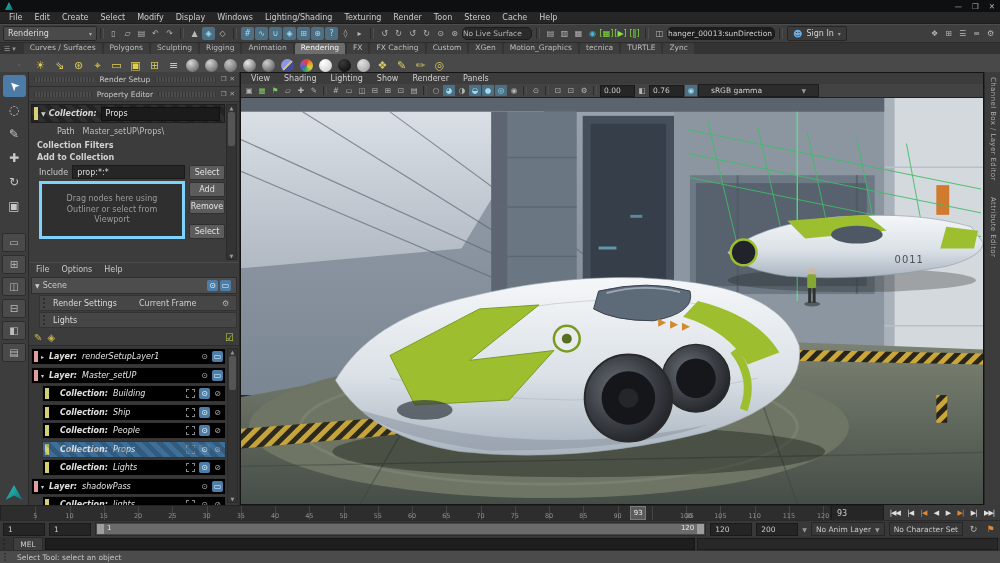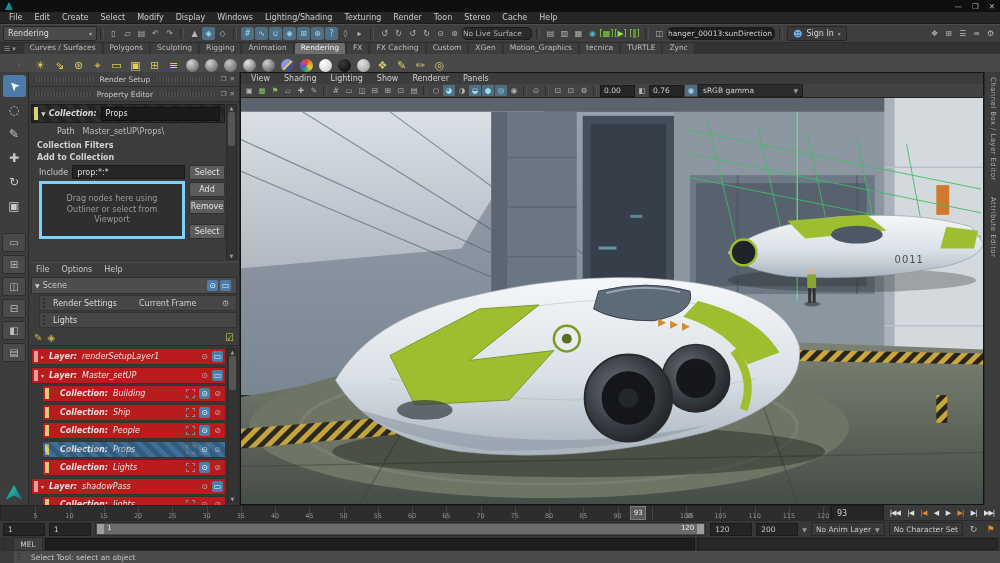--- a/index.html
+++ b/index.html
@@ -86,42 +86,42 @@
   .rs-name{width:86px;color:#dcdcdc;}
   .rs-mid{color:#cfcfcf;}
   .le-toolbar{height:16px;display:flex;align-items:center;gap:5px;padding:0 5px;flex:none;}
   .let-icon{font-size:10px;color:#c9b24a;}
   .let-check{margin-left:auto;font-size:10px;color:#bcd24e;}
   .mini-icon{width:11px;height:11px;display:flex;align-items:center;justify-content:center;font-size:8px;color:#b2b2b2;border-radius:2px;flex:none;}
   .mini-icon.hlblue{background:#4d7ea8;color:#e2f4ff;}
   .row-icons{margin-left:auto;display:flex;gap:2px;margin-right:2px;align-items:center;}
   .dashed{width:7px;height:7px;border:1px dashed #8a8a8a;flex:none;margin:0 2px;}
   .layer-list{flex:1;background:#383838;border-top:1px solid #2b2b2b;position:relative;padding:2px 13px 2px 2px;overflow:hidden;}
-  .layer-row{height:15px;margin-bottom:1.5px;background:#b91c1c;border:1px solid #333;display:flex;align-items:center;position:relative;}
+  .layer-row{height:15px;margin-bottom:1.5px;background:#000000;border:1px solid #333;display:flex;align-items:center;position:relative;}
   .layer-row.indent{margin-left:11px;}
   .layer-row.selected{background:#3e6f99;}
   .layer-row.selected::before{content:"";position:absolute;inset:0;background:repeating-linear-gradient(45deg,rgba(0,0,0,.18) 0 5px,transparent 5px 10px);pointer-events:none;}
   .cbar{width:4px;height:11px;margin:0 3px 0 2px;flex:none;}
   .cbar.pink{background:#e09e9e;}
   .cbar.yellow{background:#d4cf74;}
   .lr-arrow{width:8px;font-size:6px;color:#ccc;flex:none;}
   .lr-label{font-style:italic;font-weight:bold;color:#e0e0e0;margin-right:5px;}
   .lr-name{font-style:italic;color:#e3e3e3;}
 
   
   .viewport{flex:1;display:flex;flex-direction:column;background:#242424;border:1px solid #141414;min-width:0;}
   .vp-menus{height:11px;background:#3c3c3c;display:flex;align-items:center;font-size:8px;padding-left:3px;}
   .vp-menus span{padding:0 7px;color:#cfcfcf;}
   .vp-toolbar{height:13px;background:#434343;border-bottom:1px solid #202020;display:flex;align-items:center;padding:0 2px;gap:1px;}
   .vp-icon{width:12px;height:11px;display:flex;align-items:center;justify-content:center;font-size:7.5px;color:#b5b5b5;border-radius:1px;flex:none;}
   .vp-icon.hl{background:#4d6f84;color:#9fdcf2;}
   .vp-icon.grn{color:#7ec95f;}
   .vp-sep{width:2px;height:9px;border-left:1px solid #2a2a2a;border-right:1px solid #4e4e4e;margin:0 2px;flex:none;}
   .vp-field{width:30px;height:10px;background:#262626;border:1px solid #1a1a1a;color:#ccc;font-size:7.5px;display:flex;align-items:center;padding-left:3px;flex:none;}
-  .cm-dropdown{width:95px;height:11px;background:#2c2c2c;border:1px solid #1d1d1d;color:#cfcfcf;font-size:7.5px;display:flex;align-items:center;padding:0 4px;gap:3px;flex:none;}
+  .cm-dropdown{width:95px;height:11px;background:#2c2c2c;border:1px solid #1d1d1d;color:#cfcfcf;font-size:7.5px;display:flex;align-items:center;padding:0 12px;gap:3px;flex:none;}
   .cm-dropdown .dd-btn{margin-left:auto;font-size:6px;color:#999;}
   .vp-scene{flex:1;position:relative;min-height:0;}
   .vp-scene svg{position:absolute;inset:0;width:100%;height:100%;}
 
   
   .right-strip{width:15px;background:#3c3c3c;border-left:1px solid #2a2a2a;display:flex;flex-direction:column;align-items:center;padding-top:5px;gap:16px;}
   .v-label{writing-mode:vertical-rl;font-size:7px;color:#aeaeae;letter-spacing:.4px;}
 
   
   .time-slider{position:absolute;left:0;right:0;bottom:42px;height:16px;background:#303030;display:flex;align-items:stretch;}
@@ -143,21 +143,21 @@
   .range-lab.l{left:11px;} .range-lab.r{right:11px;}
   .rr-dd{height:12px;background:#383838;border:1px solid #262626;color:#c9c9c9;display:flex;align-items:center;gap:4px;padding:0 4px;flex:none;}
   .rr-dd .dd-btn{font-size:6px;color:#999;}
   .rr-icon{width:13px;height:13px;display:flex;align-items:center;justify-content:center;font-size:9px;color:#b5b5b5;flex:none;}
   .rr-icon.orange{color:#e08a35;}
   .mel-row{position:absolute;left:0;right:0;bottom:12px;height:14px;background:#333;display:flex;align-items:center;}
   .mel-grip{width:5px;height:10px;border-left:2px dotted #262626;margin:0 3px;}
   .mel-label{width:28px;height:12px;background:#3e3e3e;color:#cccccc;font-size:7.5px;display:flex;align-items:center;justify-content:center;border:1px solid #292929;flex:none;}
   .mel-input{width:648px;height:10px;background:#1e1e1e;border:1px solid #151515;margin:0 2px;flex:none;}
   .mel-result{flex:1;height:10px;background:#282828;border:1px solid #1d1d1d;margin-right:2px;}
-  .help-row{position:absolute;left:14px;right:0;bottom:0;height:12px;background:#4b4b4b;border-top:1px solid #2d2d2d;display:flex;align-items:center;font-size:7.5px;color:#c6c6c6;}
+  .help-row{position:absolute;left:0;right:0;bottom:0;height:12px;background:#4b4b4b;border-top:1px solid #2d2d2d;display:flex;align-items:center;font-size:7.5px;color:#c6c6c6;}
   .help-grip{width:5px;height:8px;border-left:2px dotted #3a3a3a;margin:0 6px 0 4px;}
 </style>
 </head>
 <body>
 
 <div class="app">
 
   <div class="titlebar">
     <span class="maya-badge"></span>
     <span class="win-controls">

